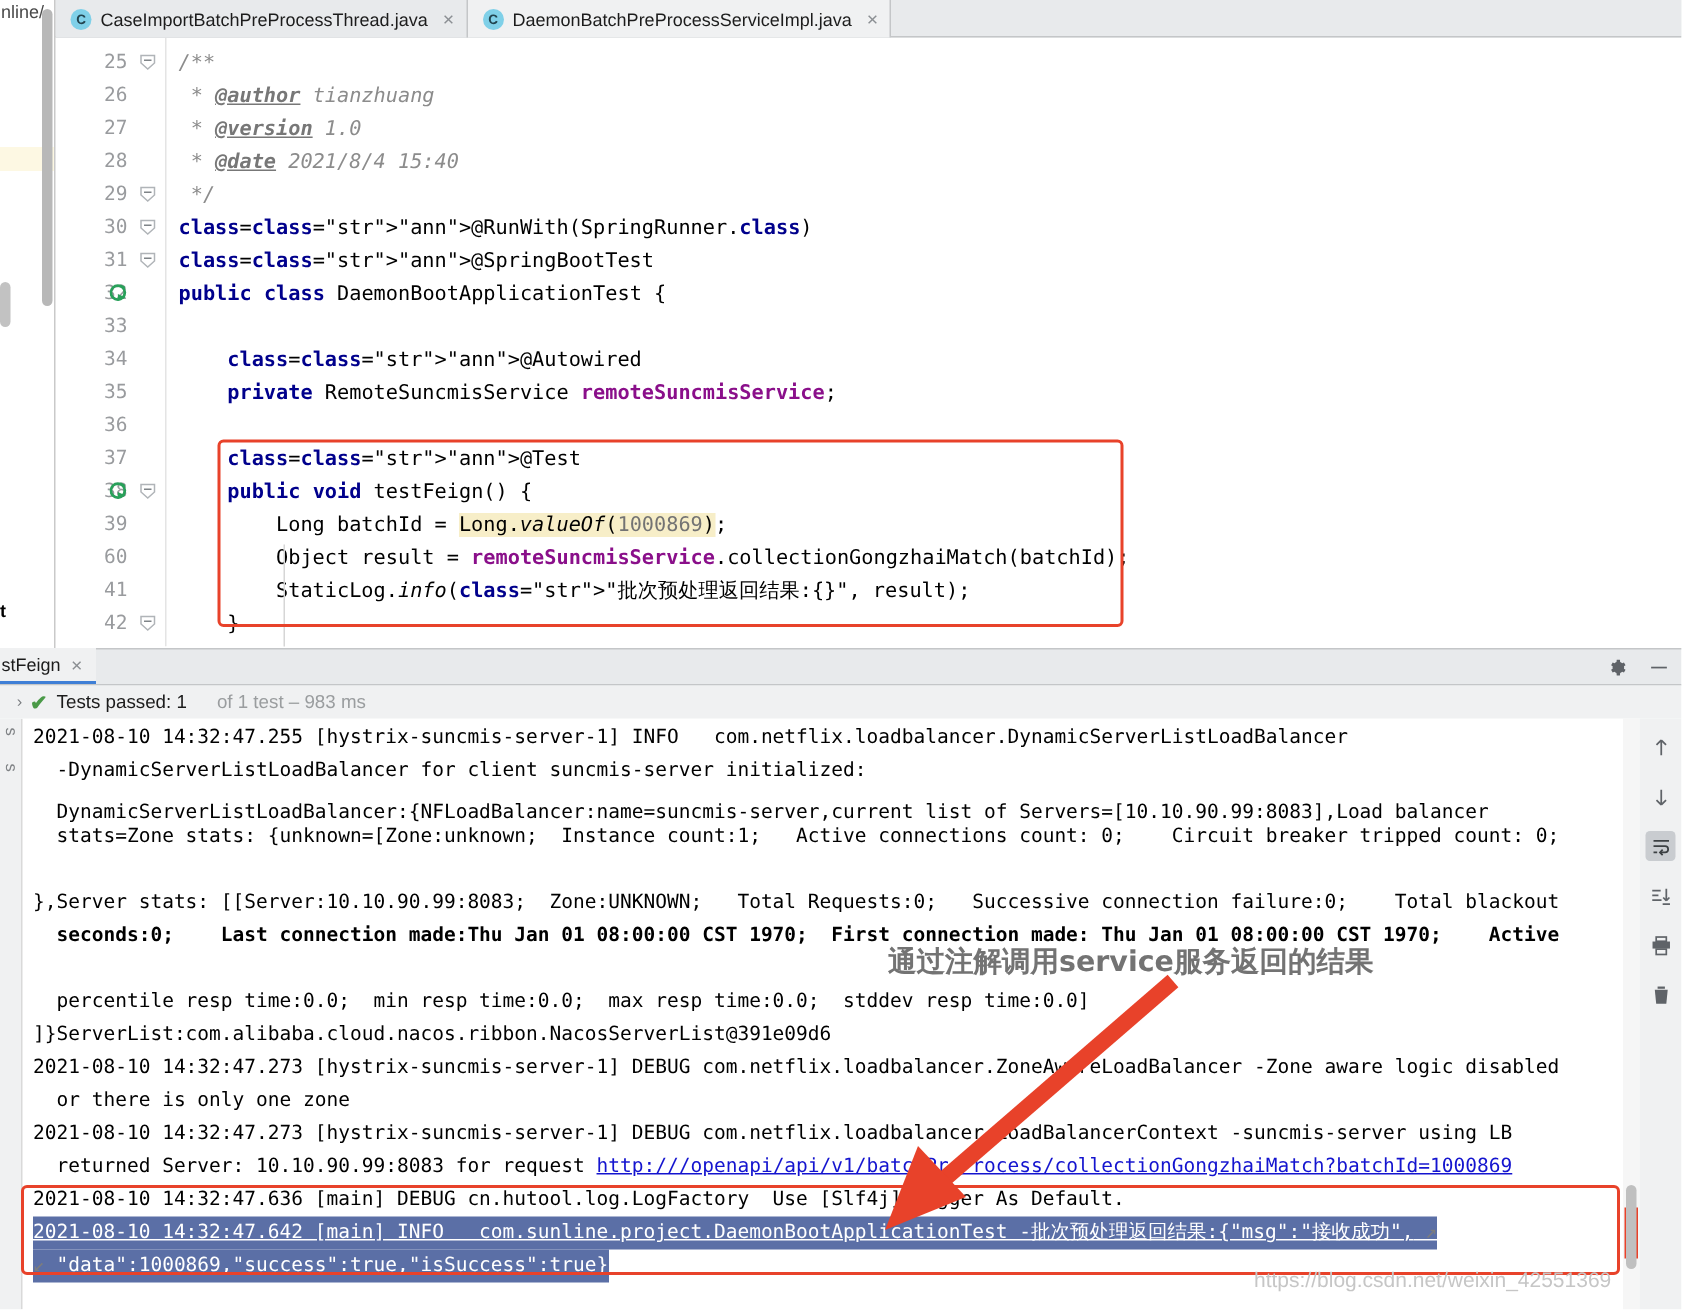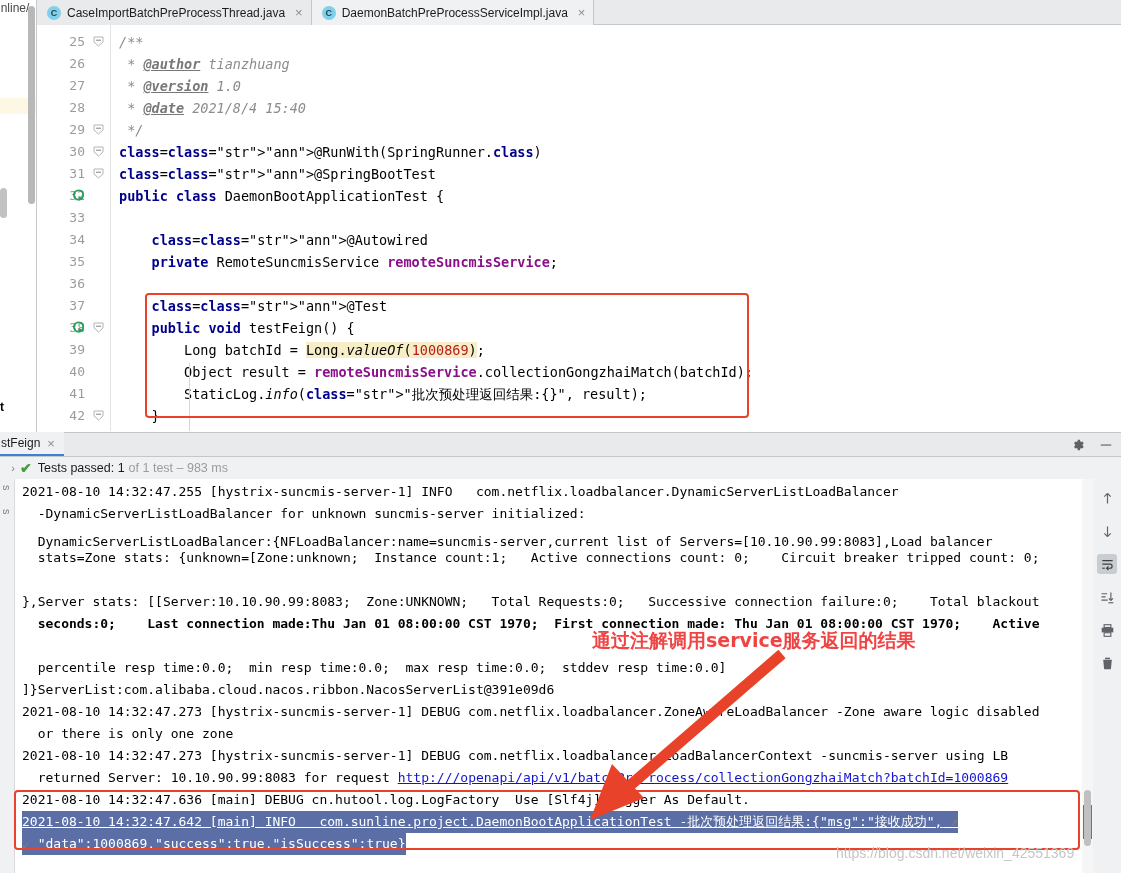--- a/index.html
+++ b/index.html
@@ -87,21 +87,21 @@
     font-family:"DejaVu Sans Mono", monospace; font-size:13px;
     color:#999b9e; text-align:right; width:36px; left:12px;
   }
   .cline{
     position:absolute; left:8px; height:22px; line-height:22px; white-space:pre;
   }
   .kw{ color:#00008c; font-weight:bold; }
   .cmt{ color:#8c8c8c; font-style:italic; }
   .cmt-tag{ color:#777777; font-weight:bold; font-style:italic; text-decoration:underline; }
   .fld{ color:#8a0f8a; font-weight:bold; }
-  .num{ color:#b91c1c; }
+  .num{ color:#737373; }
   .ital{ font-style:italic; }
   .hl-token{ background:#f7eec8; }
 
   
   .fold{
     position:absolute; left:56px; width:11px; height:11px;
     color:#9aa0a6; font-size:10px; line-height:11px; text-align:center;
   }
   .runmark{
     position:absolute; left:36px; width:13px; height:13px;
@@ -143,21 +143,21 @@
 
   
   .status-bar{
     position:absolute; left:0; top:457px; width:1121px; height:22px;
     background:#f0f1f2; display:flex; align-items:center; z-index:8;
     font-size:12.5px; padding-left:6px;
   }
   .status-bar .chev{ color:#7a7d80; font-size:11px; width:14px; text-align:center; }
   .status-bar .tick{ color:#4a9a48; font-size:14px; font-weight:bold; margin-right:6px; }
   .status-bar .s-main{ color:#1b1b1b; }
-  .status-bar .s-dim{ color:#9a9d9f; margin-left:4px; }
+  .status-bar .s-dim{ color:#9a9d9f; margin-left:20px; }
 
   
   .vstrip{
     position:absolute; left:0; top:479px; width:14px; height:394px;
     background:#f0f1f2; z-index:7;
   }
   .vstrip span{
     position:absolute; left:1px; color:#7e8184; font-size:11px;
     writing-mode:vertical-rl;
   }
@@ -208,21 +208,21 @@
     background:#e8422a; z-index:9;
   }
 
   
   .red-box-console{
     position:absolute; left:14px; top:790px; width:1066px; height:60px;
     border:2.5px solid #e8422a; border-radius:4px; z-index:11; pointer-events:none;
   }
   .red-note{
     position:absolute; left:592px; top:628px; z-index:12;
-    color:#ef4444; font-size:19px; font-weight:bold; white-space:nowrap;
+    color:#737373; font-size:19px; font-weight:bold; white-space:nowrap;
     font-family:"DejaVu Sans", sans-serif;
   }
   .red-arrow{
     position:absolute; left:560px; top:648px; width:230px; height:175px; z-index:12;
     pointer-events:none;
   }
 
   .watermark{
     position:absolute; left:836px; top:845px; z-index:13;
     color:#c6c6c6; font-size:14px; white-space:nowrap;
@@ -299,21 +299,21 @@
         <div class="fold" style="top: 297px;"><svg viewBox="0 0 11 11" width="11" height="11">
             <path d="M1 1h9v5l-4.5 4L1 6z" fill="#fff" stroke="#b0b4b8" stroke-width="1"></path>
             <path d="M3 4.2h5" stroke="#7f8488" stroke-width="1"></path>
           </svg></div>
         <div class="runmark" style="top: 296px;"><svg viewBox="0 0 14 14" width="13" height="13">
             <circle cx="6" cy="6.5" r="5" fill="none" stroke="#29a05a" stroke-width="2"></circle>
             <path d="M6 12.6l5.5-2.6L6 7.6z" fill="#29a05a"></path>
             <path d="M7.8 1.5l3.2 1.6" stroke="#29a05a" stroke-width="1.6" fill="none"></path>
           </svg></div>
         <div class="ln" style="top: 314px;">39</div>
-        <div class="ln" style="top: 336px;">40</div>
+        <div class="ln" style="top: 336px;">60</div>
         <div class="ln" style="top: 358px;">41</div>
         <div class="ln" style="top: 380px;">42</div>
         <div class="fold" style="top: 385px;"><svg viewBox="0 0 11 11" width="11" height="11">
             <path d="M1 1h9v5l-4.5 4L1 6z" fill="#fff" stroke="#b0b4b8" stroke-width="1"></path>
             <path d="M3 4.2h5" stroke="#7f8488" stroke-width="1"></path>
           </svg></div>
       </div>
     <div class="code-area" id="code-lines">
         <div class="cline" style="top: 6px;"><span class="cmt">/**</span></div>
         <div class="cline" style="top: 28px;"><span class="cmt"> * <span class="cmt-tag">@author</span> tianzhuang</span></div>
@@ -366,21 +366,21 @@
 
   <div class="vstrip">
     <span style="top:6px">s</span>
     <span style="top:30px">s</span>
   </div>
 
   <div class="console-wrap">
     <div class="cborder"></div>
     <div class="console" id="console-lines">
         <div class="cl" style="top: 2px;"><span>2021-08-10 14:32:47.255 [hystrix-suncmis-server-1] INFO   com.netflix.loadbalancer.DynamicServerListLoadBalancer</span></div>
-        <div class="cl" style="top: 24px;"><span>  -DynamicServerListLoadBalancer for unknown suncmis-server initialized:</span></div>
+        <div class="cl" style="top: 24px;"><span>  -DynamicServerListLoadBalancer for client suncmis-server initialized:</span></div>
         <div class="cl" style="top: 52px;"><span>  DynamicServerListLoadBalancer:{NFLoadBalancer:name=suncmis-server,current list of Servers=[10.10.90.99:8083],Load balancer</span></div>
         <div class="cl" style="top: 68px;"><span>  stats=Zone stats: {unknown=[Zone:unknown;  Instance count:1;   Active connections count: 0;    Circuit breaker tripped count: 0;</span></div>
         <div class="cl" style="top: 112px;"><span>},Server stats: [[Server:10.10.90.99:8083;  Zone:UNKNOWN;   Total Requests:0;   Successive connection failure:0;    Total blackout</span></div>
         <div class="cl" style="top: 134px; font-weight: bold;"><span>  seconds:0;    Last connection made:Thu Jan 01 08:00:00 CST 1970;  First connection made: Thu Jan 01 08:00:00 CST 1970;    Active</span></div>
         <div class="cl" style="top: 178px;"><span>  percentile resp time:0.0;  min resp time:0.0;  max resp time:0.0;  stddev resp time:0.0]</span></div>
         <div class="cl" style="top: 200px; text-align: right;"><span>]}ServerList:com.alibaba.cloud.nacos.ribbon.NacosServerList@391e09d6</span></div>
         <div class="cl" style="top: 222px;"><span>2021-08-10 14:32:47.273 [hystrix-suncmis-server-1] DEBUG com.netflix.loadbalancer.ZoneAwareLoadBalancer -Zone aware logic disabled</span></div>
         <div class="cl" style="top: 244px; text-align: right;"><span>  or there is only one zone</span></div>
         <div class="cl" style="top: 266px;"><span>2021-08-10 14:32:47.273 [hystrix-suncmis-server-1] DEBUG com.netflix.loadbalancer.LoadBalancerContext -suncmis-server using LB</span></div>
         <div class="cl" style="top: 288px;"><span>  returned Server: 10.10.90.99:8083 for request </span><span class="link">http:///openapi/api/v1/batchPreProcess/collectionGongzhaiMatch?batchId=1000869</span></div>

